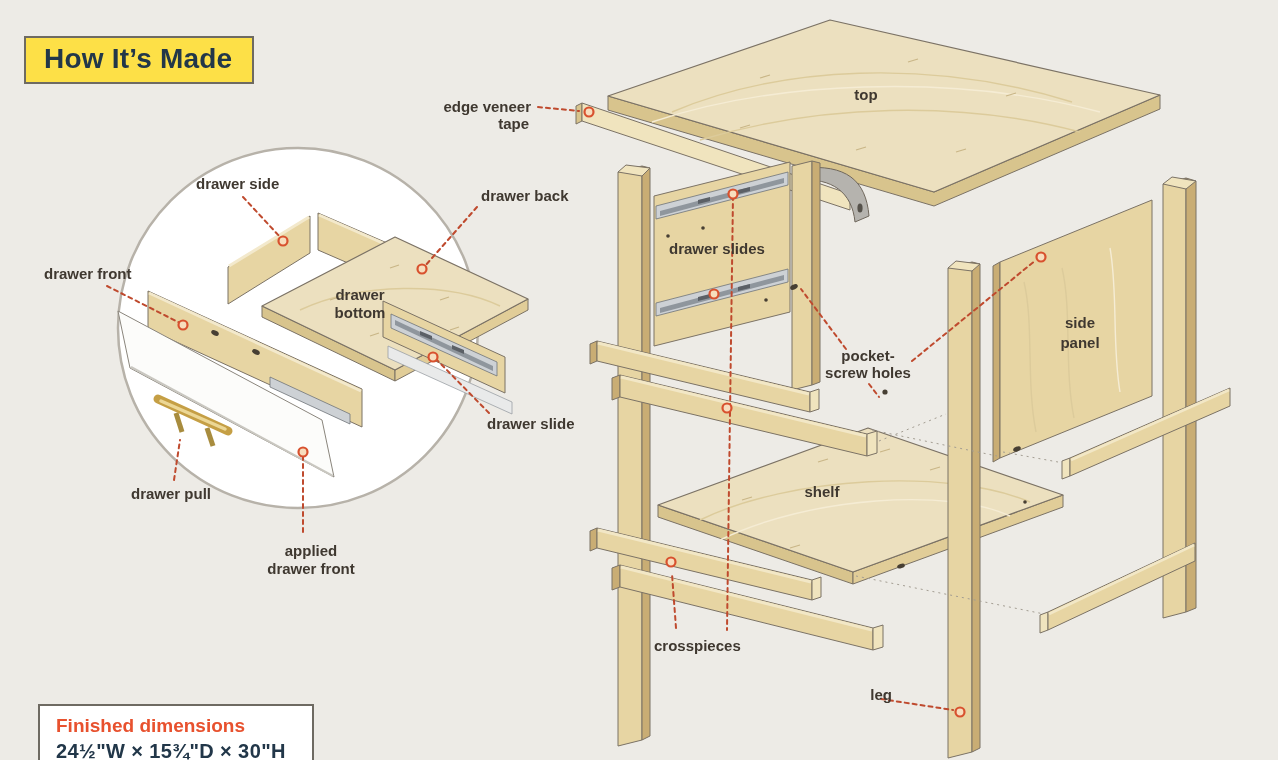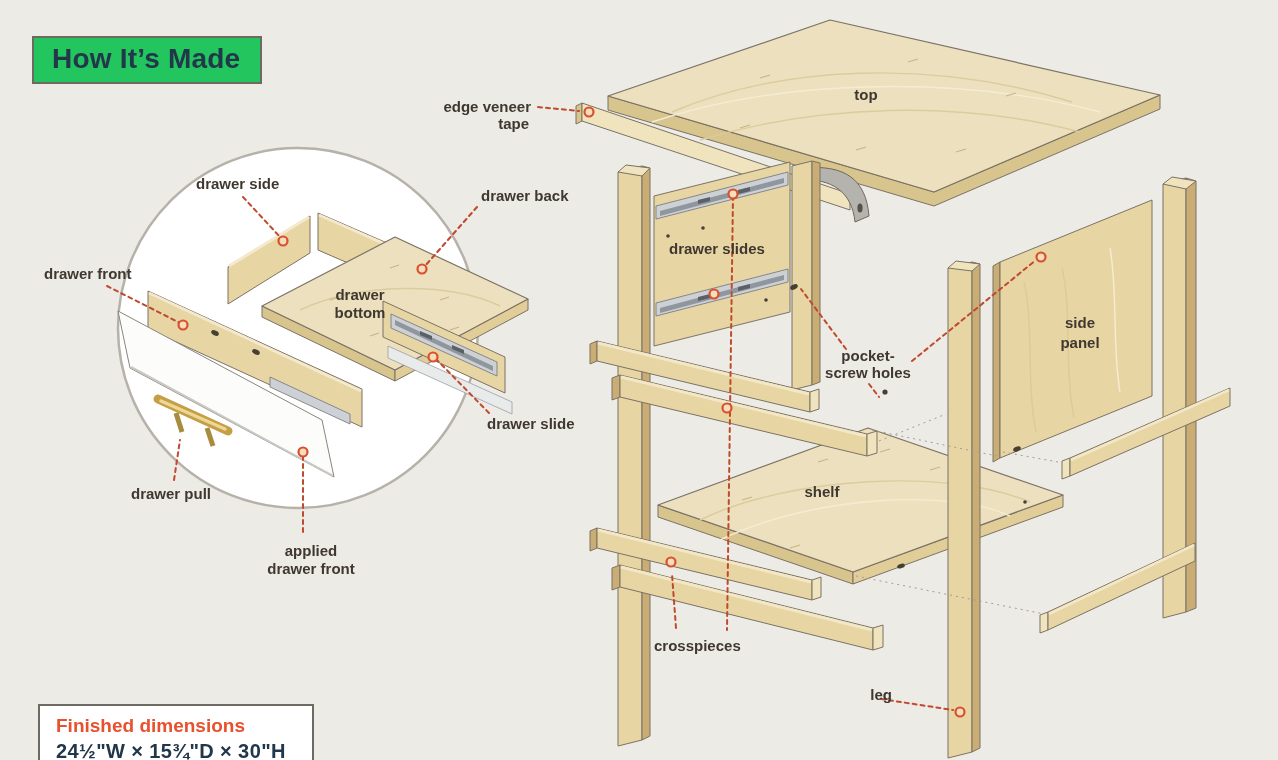--- a/index.html
+++ b/index.html
@@ -1,19 +1,19 @@
 <!DOCTYPE html>
 <html><head>
 <meta charset="utf-8">
 <style>
   html,body{margin:0;padding:0;background:#edebe6;}
   .page{position:relative;width:1278px;height:760px;background:#edebe6;overflow:hidden;
         font-family:"Liberation Sans",sans-serif;}
   svg{position:absolute;left:0;top:0;}
-  .title-box{position:absolute;left:32px;top:36px;background:#22c55e;border:2px solid #6e6a62;
+  .title-box{position:absolute;left:24px;top:36px;background:#fde047;border:2px solid #6e6a62;
              padding:5px 20px 7px 18px;}
   .title-box h1{margin:0;font-size:28px;font-weight:bold;color:#223749;letter-spacing:.2px;}
   .dims-box{position:absolute;left:38px;top:704px;background:#ffffff;border:2px solid #6e6a62;
             padding:9px 12px 11px 16px;min-width:244px;}
   .dims-heading{color:#e8512e;font-weight:bold;font-size:19px;margin:0 0 3px 0;}
   .dims-value{color:#223749;font-weight:bold;font-size:20px;letter-spacing:.4px;}
   text{font-family:"Liberation Sans",sans-serif;font-weight:bold;fill:#3f3830;font-size:15px;}
   .wood{fill:#e7d5a3;stroke:#7b7265;stroke-width:1;stroke-linejoin:round;}
   .wood-dk{fill:#c9ad74;stroke:#7b7265;stroke-width:1;stroke-linejoin:round;}
   .wood-lt{fill:#f0e4be;stroke:#7b7265;stroke-width:1;stroke-linejoin:round;}

